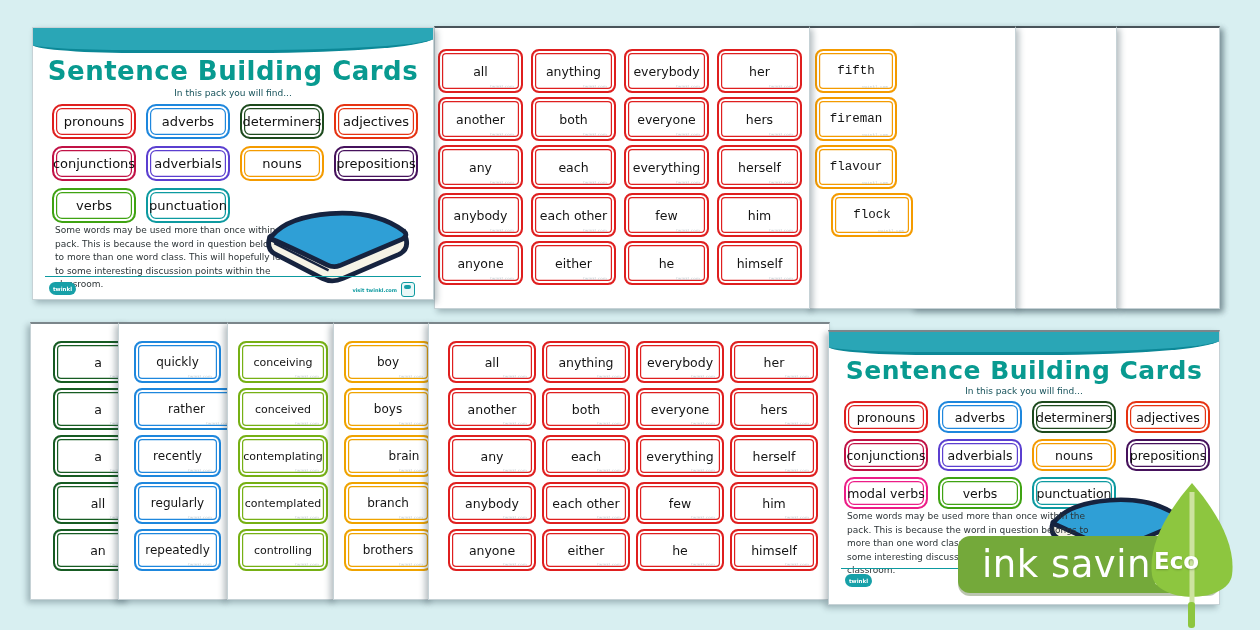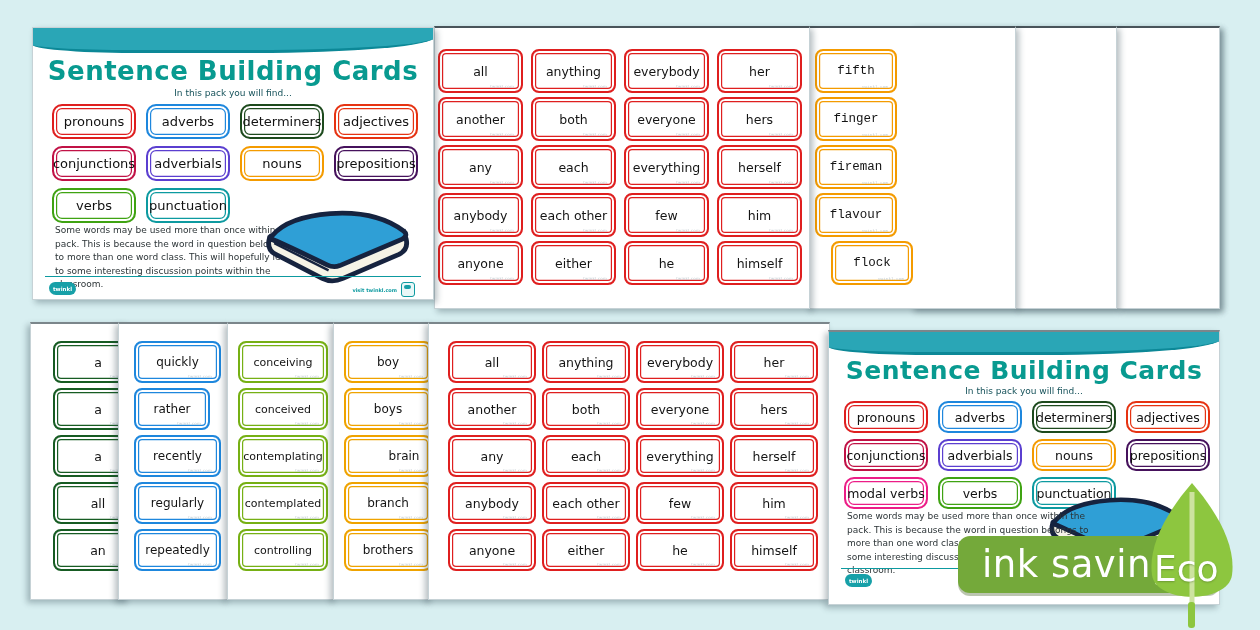--- a/index.html
+++ b/index.html
@@ -70,21 +70,21 @@
   .book{position:absolute;}
 
   
   .eco-rect{
     position:absolute;border-radius:12px;background:var(--c,#74a93a);
     box-shadow:0 3px 0 rgba(60,90,30,.35);display:flex;align-items:center;
   }
   .eco-text{color:#fff;font-size:37px;padding-left:24px;letter-spacing:.5px;}
   .eco-leaf{position:absolute;}
   .eco-label{
-    position:absolute;color:#fff;font-size:36px;font-weight:normal;
+    position:absolute;color:#fff;font-size:23px;font-weight:bold;
     text-shadow:0 1px 2px rgba(60,90,30,.4);
   }
 </style>
 </head>
 <body style="background: rgb(216, 239, 241);">
 
 <div class="page toprow" style="left:1117px;top:26px;width:103px;height:283px;z-index:21;">
   <div class="colgrid" style="left: -18px; top: 21px; grid-auto-columns: 104px; --c: #5b3fd0;">
 
   <div class="card" style="width:104px;justify-content:flex-start;padding-left:26px;" data-wm="twinkl.com">at day</div>
@@ -118,21 +118,20 @@
       <div class="card" style="font-size:14px;" data-wm="twinkl.com">,</div>
       <div class="card" style="font-size:14px;" data-wm="twinkl.com">'</div>
     </div>
   <div class="card" style="position: absolute; left: 5px; top: 213px; width: 92px; height: 44px; --c: #1d4a1d;" data-wm="twinkl.com">a</div>
 </div>
 
 <div class="page toprow" style="left:806px;top:26px;width:210px;height:283px;z-index:24;font-family:Liberation Mono, monospace;">
   <div class="colgrid" style="left: 8px; top: 21px; --c: #f49b00;">
 
   <div class="card" style="width:82px;" data-wm="twinkl.com">fifth</div>
-      <div class="card" style="width:82px;" data-wm="twinkl.com">finger</div>
       <div class="card" style="width:82px;" data-wm="twinkl.com">fireman</div>
       <div class="card" style="width:82px;" data-wm="twinkl.com">flavour</div>
       <div class="card" style="width:82px;margin-left:16px;" data-wm="twinkl.com">flock</div>
     </div>
 </div>
 
 <div class="page toprow" style="left:434px;top:26px;width:376px;height:283px;z-index:25;">
   <div class="grid4" style="left: 3px; top: 21px; grid-template-columns: repeat(4, 85px); grid-auto-rows: 44px; gap: 4px 8px; --c: #df1f1f;">
 
   <div class="card" data-wm="twinkl.com">all</div>
@@ -215,21 +214,21 @@
       <div class="card" style="width:90px;" data-wm="twinkl.com">a</div>
       <div class="card" style="width:90px;" data-wm="twinkl.com">all</div>
       <div class="card" style="width:90px;" data-wm="twinkl.com">an</div>
     </div>
 </div>
 
 <div class="page botrow" style="left:118px;top:322px;width:112px;height:278px;z-index:12;">
   <div class="colgrid bot" style="left: 15px; top: 17px; --c: #1e87dd;">
 
   <div class="card" style="width:87px;font-size:12px;" data-wm="twinkl.com">quickly</div>
-      <div class="card" style="width:76px;font-size:12px;" data-wm="twinkl.com">rather</div>
+      <div class="card" style="width:105px;font-size:12px;" data-wm="twinkl.com">rather</div>
       <div class="card" style="width:87px;font-size:12px;" data-wm="twinkl.com">recently</div>
       <div class="card" style="width:87px;font-size:12px;" data-wm="twinkl.com">regularly</div>
       <div class="card" style="width:87px;font-size:12px;" data-wm="twinkl.com">repeatedly</div>
     </div>
 </div>
 
 <div class="page botrow" style="left:227px;top:322px;width:110px;height:278px;z-index:13;">
   <div class="colgrid bot" style="left: 10px; top: 17px; --c: #76b014;">
 
   <div class="card" style="width:90px;font-size:11px;" data-wm="twinkl.com">conceiving</div>

